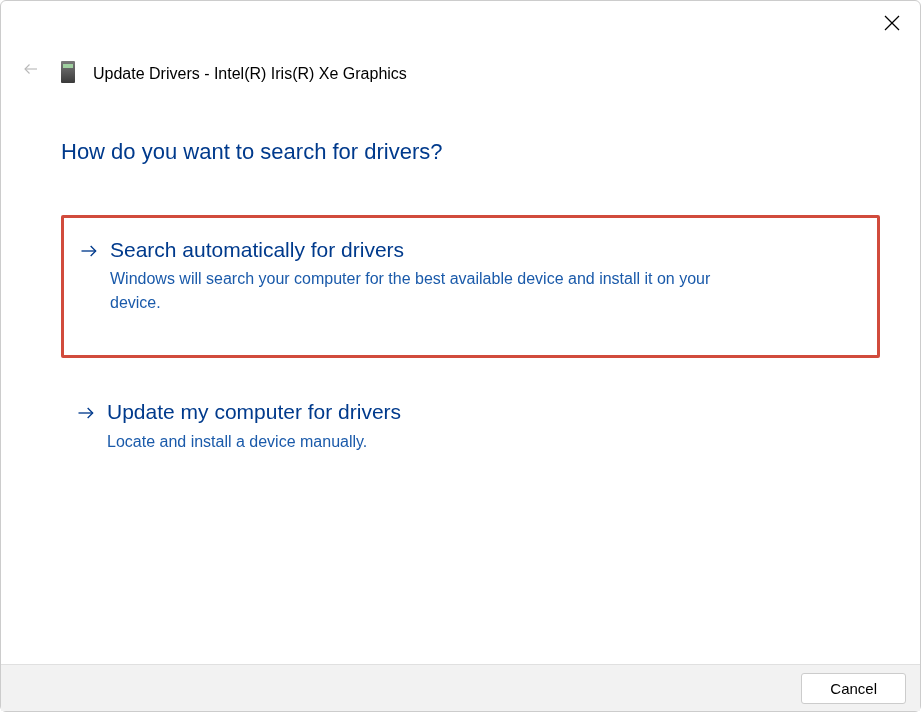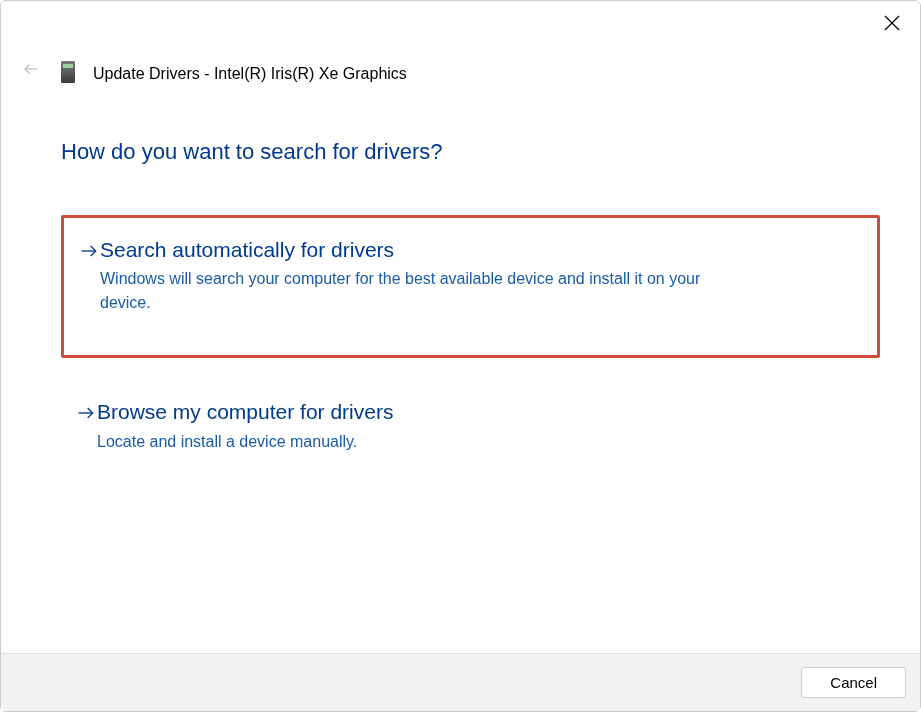--- a/index.html
+++ b/index.html
@@ -101,20 +101,21 @@
       position: relative;
     }
     .option.highlighted {
       border: 3px solid #d14b3c;
       border-radius: 2px;
       padding: 18px 14px 40px 14px;
     }
     .option-row {
       display: flex;
       align-items: flex-start;
+      gap: 10px;
     }
     .option-arrow {
       width: 22px;
       height: 22px;
       flex-shrink: 0;
       display: flex;
       align-items: center;
       justify-content: center;
       color: #003a8c;
       margin-top: 4px;
@@ -135,21 +136,21 @@
       line-height: 1.3;
     }
     .option-desc {
       font-size: 16px;
       color: #1a5aaa;
       font-weight: 400;
       line-height: 1.5;
       max-width: 640px;
     }
     .footer {
-      height: 58px;
+      height: 47px;
       background: #f2f2f2;
       border-top: 1px solid #e0e0e0;
       display: flex;
       align-items: center;
       justify-content: flex-end;
       padding-right: 14px;
     }
     .cancel-btn {
       background: #ffffff;
       border: 1px solid #cccccc;
@@ -208,21 +209,21 @@
 
     <div class="option">
       <div class="option-row">
         <div class="option-arrow">
           <svg viewBox="0 0 24 24" stroke="currentColor" stroke-width="1.6" fill="none">
             <line x1="3" y1="12" x2="20" y2="12"></line>
             <polyline points="14,6 20,12 14,18"></polyline>
           </svg>
         </div>
         <div class="option-text">
-          <div class="option-title">Browse my computer for drivers</div>
+          <div class="option-title">Update my computer for drivers</div>
           <div class="option-desc">Locate and install a device manually.</div>
         </div>
       </div>
     </div>
 
   </div>
 
   <div class="footer">
     <button class="cancel-btn">Cancel</button>
   </div>

